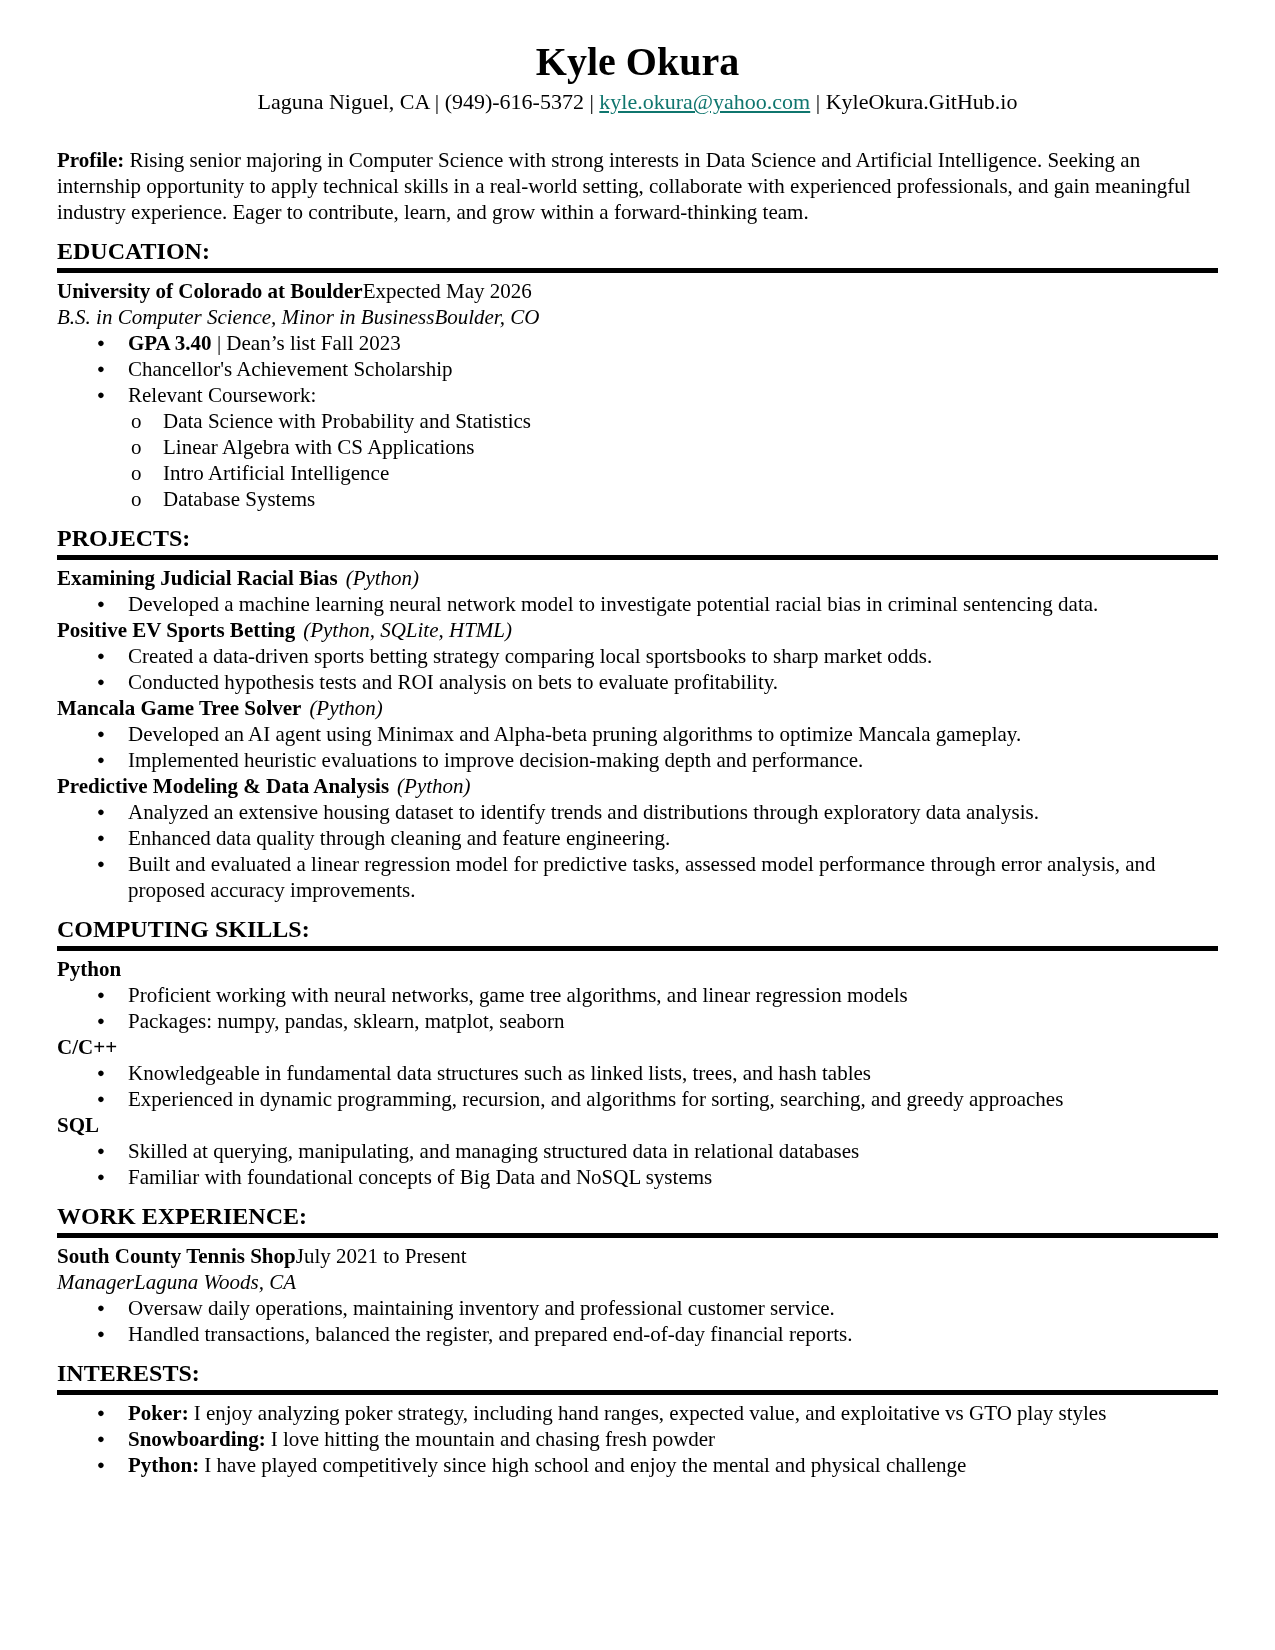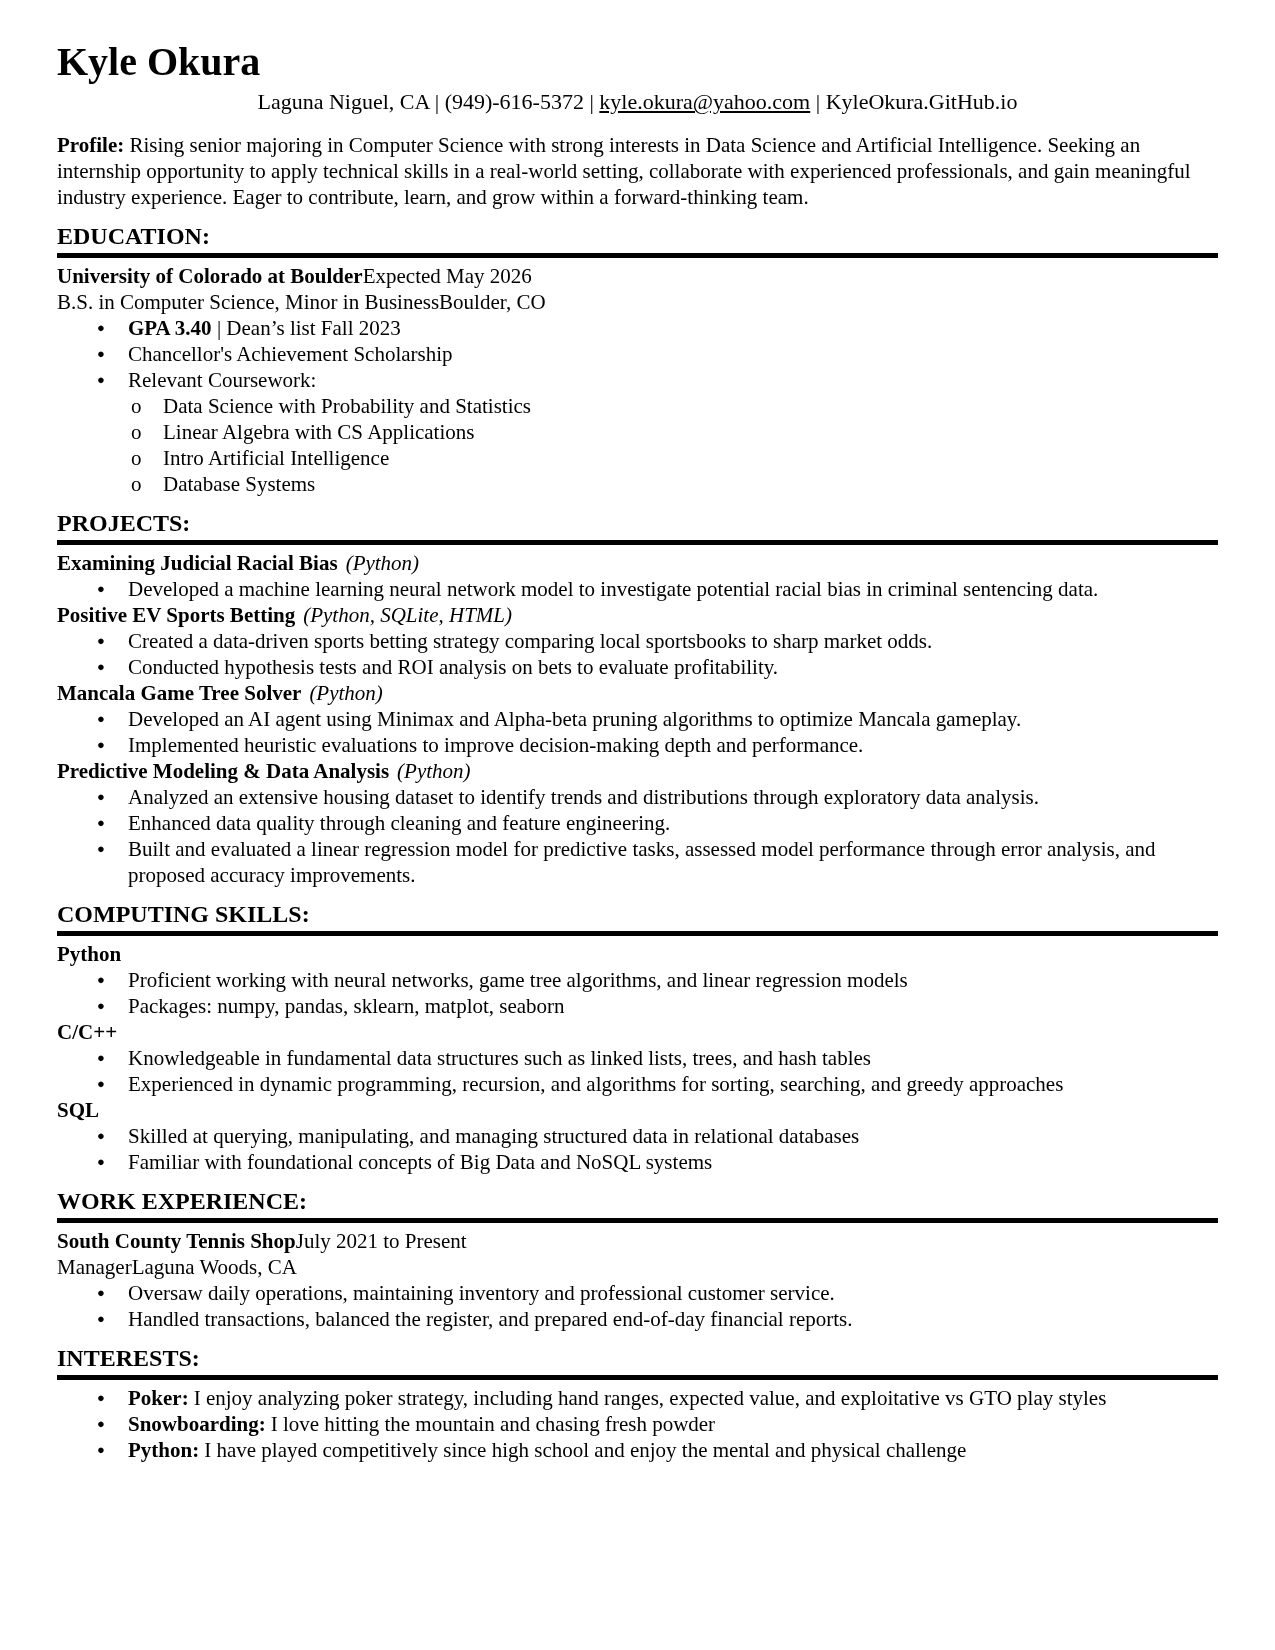--- a/index.html
+++ b/index.html
@@ -10,49 +10,50 @@
     margin: 0 auto;
     padding: 38px 57px 40px 57px;
     background: #ffffff;
     color: #000000;
     font-family: "Liberation Serif", "DejaVu Serif", serif;
     font-size: 21px;
     line-height: 26px;
     overflow: hidden;
   }
   .name {
+    text-align: center;
     font-size: 40px;
     line-height: 48px;
     font-weight: bold;
   }
   .contact {
     text-align: center;
     font-size: 22px;
     line-height: 28px;
     margin-top: 2px;
   }
   .contact a {
-    color: #000000;
+    color: #0f766e;
     text-decoration: underline;
     cursor: pointer;
   }
-  .profile { margin-top: 16px; }
+  .profile { margin-top: 31px; }
   .profile .lead { font-weight: bold; }
   .section { margin-top: 12px; }
   .sec-head {
     font-size: 24px;
     line-height: 28px;
     font-weight: bold;
     border-bottom: 5px solid #000000;
     padding-bottom: 3px;
   }
   .sec-body { margin-top: 5px; }
   .row { display: flex; justify-content: flex-start; }
   .b { font-weight: bold; }
-  .i { }
+  .i { font-style: italic; }
   .tech { font-style: italic; margin-left: 8px; }
   ul.blist { list-style: none; margin: 0; padding: 0; }
   ul.blist > li { position: relative; padding-left: 71px; }
   ul.blist > li::before {
     content: "\25CF";
     position: absolute;
     left: 40px;
     top: 0;
     font-size: 13px;
   }

